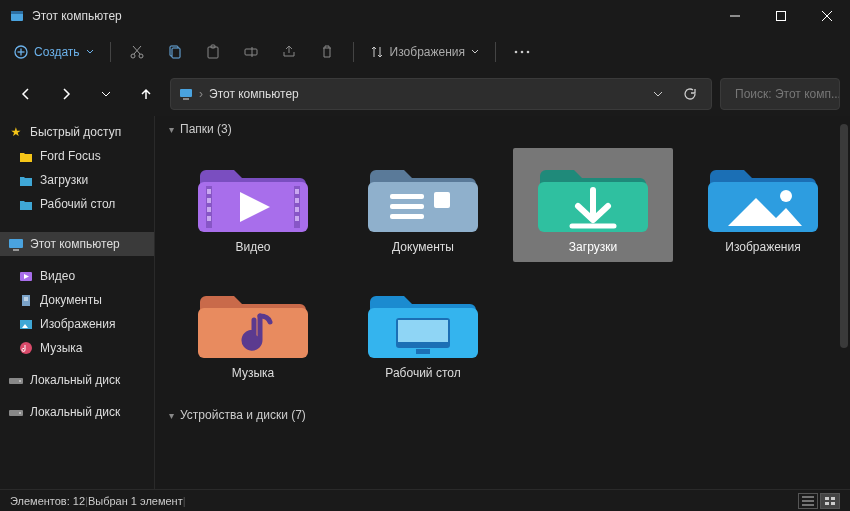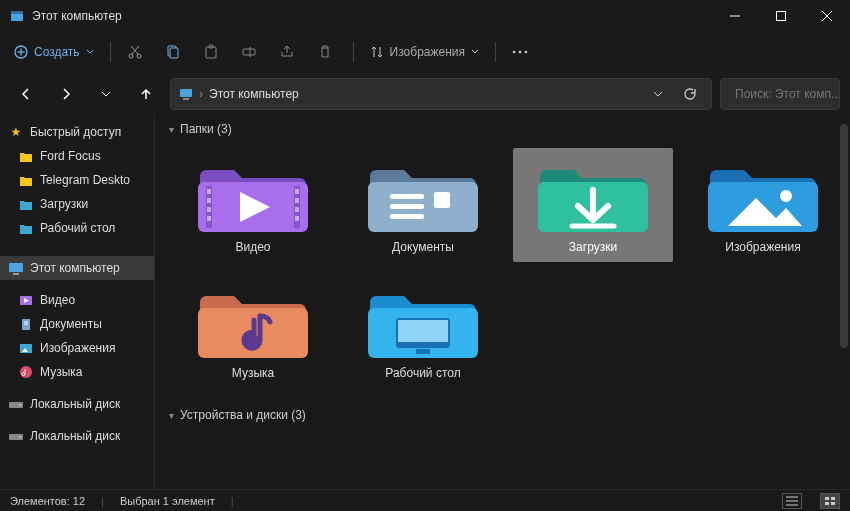--- a/index.html
+++ b/index.html
@@ -5,21 +5,21 @@
 * { margin: 0; padding: 0; box-sizing: border-box; font-family: "Segoe UI", sans-serif; }
 body { width: 850px; height: 511px; background: #1a1a1a; color: #ddd; overflow: hidden; font-size: 12px; }
 
 .titlebar { height: 32px; display: flex; align-items: center; padding-left: 10px; background: #1a1a1a; }
 .titlebar .icon { width: 14px; height: 14px; margin-right: 8px; }
 .titlebar .title { flex: 1; font-size: 12px; }
 .win-controls { display: flex; }
 .win-btn { width: 46px; height: 32px; display: flex; align-items: center; justify-content: center; color: #fff; }
 
 .toolbar { height: 40px; display: flex; align-items: center; padding: 0 6px; gap: 2px; background: #1a1a1a; }
-.tb-btn { height: 32px; min-width: 36px; display: flex; align-items: center; justify-content: flex-start; padding: 0 8px; border-radius: 4px; color: #aaa; font-size: 12px; gap: 6px; }
+.tb-btn { height: 32px; min-width: 36px; display: flex; align-items: center; justify-content: center; padding: 0 8px; border-radius: 4px; color: #aaa; font-size: 12px; gap: 6px; }
 .tb-sep { width: 1px; height: 20px; background: #444; margin: 0 6px; }
 
 .navbar { height: 44px; display: flex; align-items: center; padding: 0 10px; gap: 8px; background: #1a1a1a; }
 .nav-btn { width: 32px; height: 32px; display: flex; align-items: center; justify-content: center; border-radius: 4px; color: #ddd; }
 .address { flex: 1; height: 32px; background: #2d2d2d; border: 1px solid #3a3a3a; border-radius: 4px; display: flex; align-items: center; padding: 0 8px; gap: 6px; font-size: 12px; }
 .address .chev { color: #888; }
 .address .spacer { flex: 1; }
 .address .abtn { width: 26px; height: 26px; display: flex; align-items: center; justify-content: center; color: #ccc; }
 .search { width: 120px; height: 32px; background: #2d2d2d; border: 1px solid #3a3a3a; border-radius: 4px; display: flex; align-items: center; padding: 0 8px; gap: 6px; color: #777; font-size: 12px; overflow: hidden; white-space: nowrap; }
 
@@ -35,21 +35,21 @@
 .content { flex: 1; background: #191919; position: relative; overflow: hidden; }
 .section-head { padding: 6px 14px; font-size: 12px; color: #ccc; display: flex; align-items: center; gap: 6px; }
 .section-head .tw { color: #888; font-size: 10px; }
 .folders { display: grid; grid-template-columns: repeat(4, 160px); gap: 12px 10px; padding: 6px 18px 14px 18px; }
 .folder { display: flex; flex-direction: column; align-items: center; gap: 6px; padding: 8px 6px; border-radius: 2px; }
 .folder.selected { background: #777; color: #fff; }
 .folder .ficon { width: 110px; height: 78px; }
 .folder .flabel { font-size: 12px; }
 .scrollbar { position: absolute; right: 2px; top: 8px; width: 8px; height: 60%; background: #3a3a3a; border-radius: 4px; }
 
-.statusbar { height: 22px; display: flex; align-items: center; padding: 0 10px; gap: 16px; background: #1a1a1a; border-top: 1px solid #2a2a2a; font-size: 11px; color: #ccc; }
+.statusbar { height: 22px; display: flex; align-items: center; padding: 0 10px; gap: 0; background: #1a1a1a; border-top: 1px solid #2a2a2a; font-size: 11px; color: #ccc; }
 .statusbar .sp { flex: 1; }
 .view-btn { width: 20px; height: 16px; display: flex; align-items: center; justify-content: center; border: 1px solid #555; margin-left: 2px; }
 
 svg { display: block; }
 </style>
 </head>
 <body>
 
 <div class="titlebar">
   <span class="icon">
@@ -205,28 +205,20 @@
       <span>Быстрый доступ</span>
     </div>
     <div id="quick-items">
         <div class="side-item">
           <span class="si-icon">
             <svg width="14" height="14">
               <path d="M1 4 h4 l1 1 h7 v8 h-12 z" fill="#f5c518"></path>
             </svg>
           </span>
           <span>Ford Focus</span>
-        </div>
-        <div class="side-item">
-          <span class="si-icon">
-            <svg width="14" height="14">
-              <path d="M1 4 h4 l1 1 h7 v8 h-12 z" fill="#f5c518"></path>
-            </svg>
-          </span>
-          <span>Telegram Deskto</span>
         </div>
         <div class="side-item">
           <span class="si-icon">
             <svg width="14" height="14">
               <path d="M1 4 h4 l1 1 h7 v8 h-12 z" fill="#3fa7d6"></path>
             </svg>
           </span>
           <span>Загрузки</span>
         </div>
         <div class="side-item">
@@ -395,21 +387,21 @@
               <rect x="28" y="36" width="54" height="30" rx="3" fill="#1b6fb5"></rect>
               <rect x="30" y="38" width="50" height="22" fill="#8fd5f5"></rect>
               <rect x="48" y="67" width="14" height="5" fill="#1b6fb5"></rect>
             </svg>
           </div>
           <div class="flabel">Рабочий стол</div>
         </div>
       </div>
     <div class="section-head">
       <span class="tw">▾</span>
-      <span>Устройства и диски (3)</span>
+      <span>Устройства и диски (7)</span>
     </div>
     <div class="scrollbar"></div>
   </div>
 </div>
 
 <div class="statusbar">
   <span>Элементов: 12</span>
   <span style="color:#555">|</span>
   <span>Выбран 1 элемент</span>
   <span style="color:#555">|</span>

